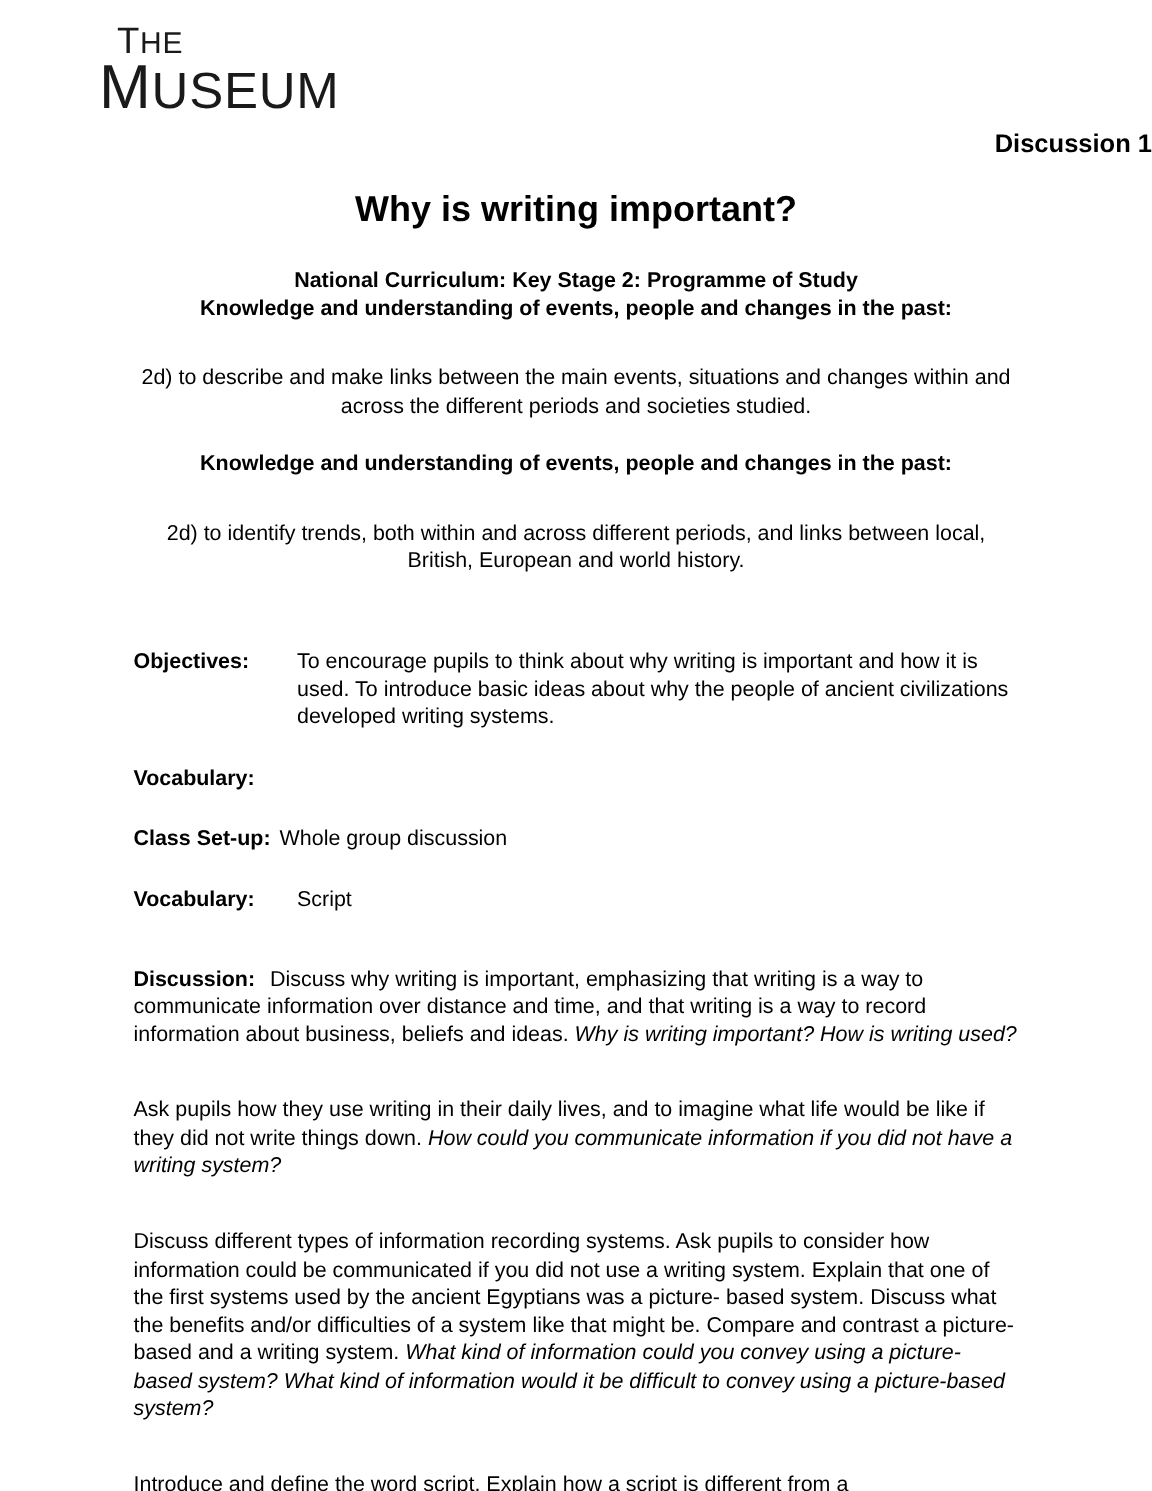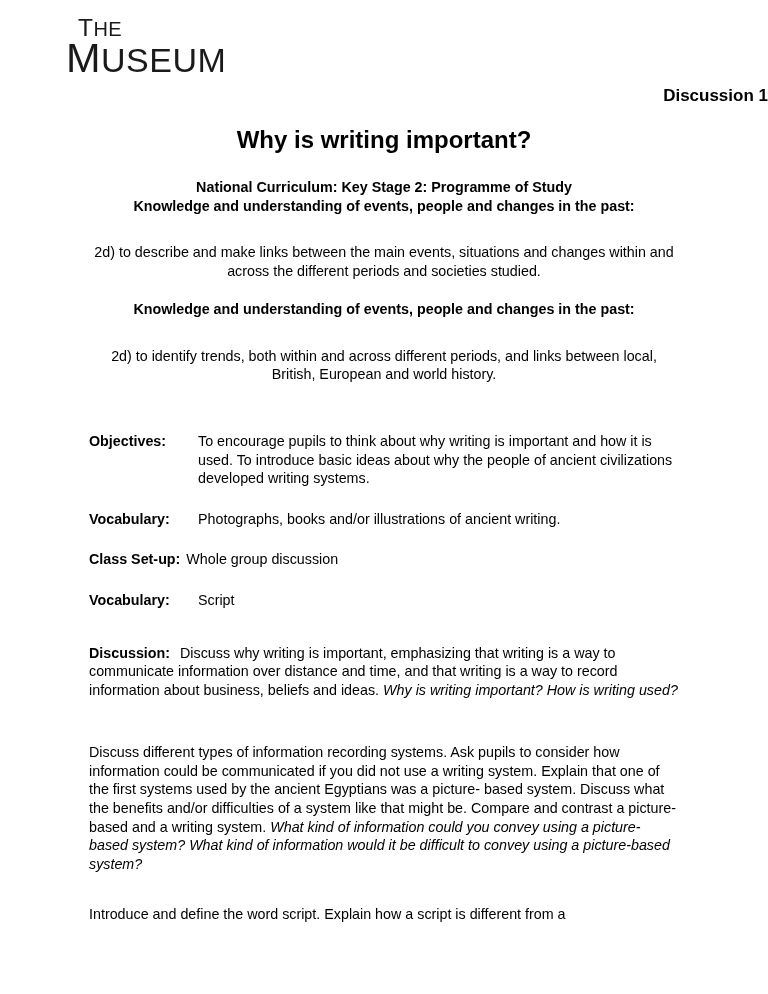--- a/index.html
+++ b/index.html
@@ -162,21 +162,20 @@
 
     <div class="spacer-lg"></div>
 
     <div class="defrow">
       <span class="dlabel">Objectives:</span>
       <span class="dvalue">To encourage pupils to think about why writing is important and how it is used. To introduce basic ideas about why the people of ancient civilizations developed writing systems.</span>
     </div>
 
     <div class="defrow">
       <span class="dlabel">Vocabulary:</span>
-      <span class="dvalue">Photographs, books and/or illustrations of ancient writing.</span>
     </div>
 
     <div class="defrow wide">
       <span class="dlabel">Class Set-up:</span>
       <span class="dvalue">Whole group discussion</span>
     </div>
 
     <div class="defrow">
       <span class="dlabel">Vocabulary:</span>
       <span class="dvalue">Script</span>
@@ -184,20 +183,24 @@
 
     <div class="spacer-sm"></div>
 
     <p class="para">
       <span class="lead">Discussion:</span><span class="gap"></span><span>Discuss why writing is important, emphasizing that writing is a way to communicate information over distance and time, and that writing is a way to record information about business, beliefs and ideas.</span>
       <em>Why is writing important? How is writing used?</em>
     </p>
 
     <div class="spacer-sm"></div>
 
+    <p class="para">
+      <span>Ask pupils how they use writing in their daily lives, and to imagine what life would be like if they did not write things down.</span>
+      <em>How could you communicate information if you did not have a writing system?</em>
+    </p>
 
     <div class="spacer-sm"></div>
 
     <p class="para">
       <span>Discuss different types of information recording systems. Ask pupils to consider how information could be communicated if you did not use a writing system. Explain that one of the first systems used by the ancient Egyptians was a picture- based system. Discuss what the benefits and/or difficulties of a system like that might be. Compare and contrast a picture-based and a writing system.</span>
       <em>What kind of information could you convey using a picture-based system? What kind of information would it be difficult to convey using a picture-based system?</em>
     </p>
 
     <div class="spacer-sm"></div>
 

